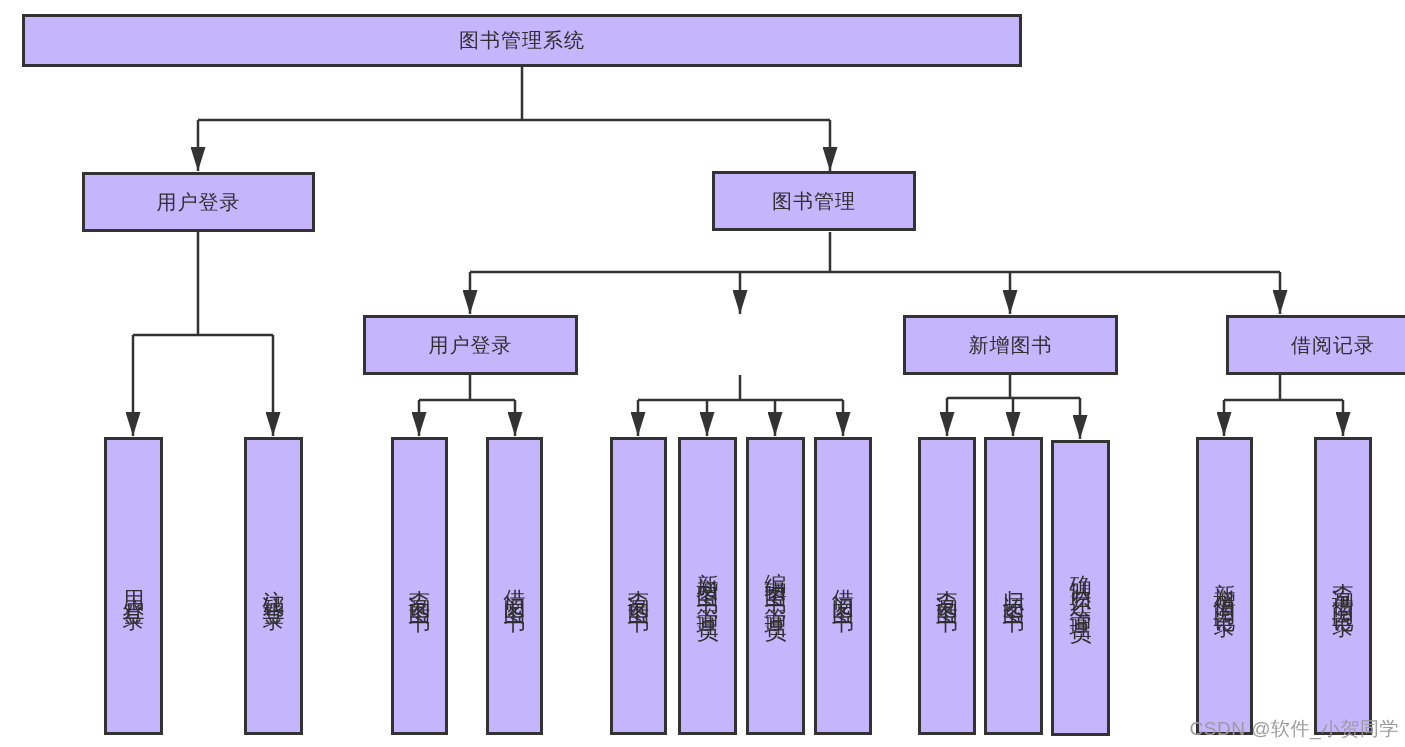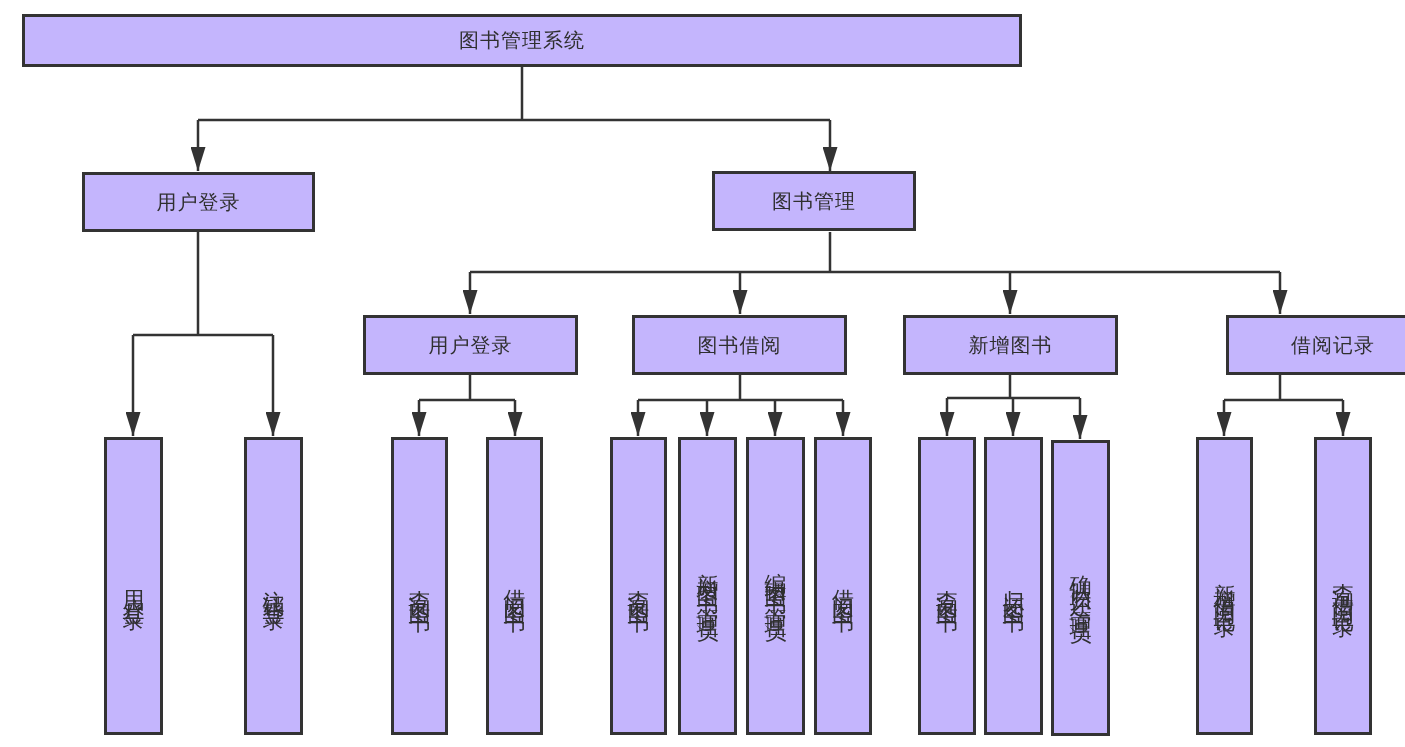--- a/index.html
+++ b/index.html
@@ -101,21 +101,20 @@
       <line x1="1343" y1="400" x2="1343" y2="436" marker-end="url(#arw)"></line>
     </g>
   </svg>
 
   <div class="box h root" style="left:22px;top:14px;width:1000px;height:53px">图书管理系统</div>
 
   <div class="box h" style="left:82px;top:172px;width:233px;height:60px">用户登录</div>
   <div class="box h" style="left:712px;top:171px;width:204px;height:60px">图书管理</div>
 
   <div class="box h" style="left:363px;top:315px;width:215px;height:60px">用户登录</div>
-  <div class="box h" style="left:632px;top:315px;width:215px;height:60px">图书借阅</div>
   <div class="box h" style="left:903px;top:315px;width:215px;height:60px">新增图书</div>
   <div class="box h" style="left:1226px;top:315px;width:214px;height:60px">借阅记录</div>
 
   <div class="box v" style="left:104px;top:437px;width:59px;height:298px">
     <span class="vtext">用户登录</span>
   </div>
   <div class="box v" style="left:244px;top:437px;width:59px;height:298px">
     <span class="vtext">注销登录</span>
   </div>
 
@@ -149,14 +148,15 @@
     <span class="vtext">确认归还（管理员）</span>
   </div>
 
   <div class="box v" style="left:1196px;top:437px;width:57px;height:298px">
     <span class="vtext">新增借阅记录</span>
   </div>
   <div class="box v" style="left:1314px;top:437px;width:58px;height:298px">
     <span class="vtext">查询借阅记录</span>
   </div>
 
+  <div class="watermark">CSDN @软件_小贺同学</div>
 
 </div>
 
 </body></html>

